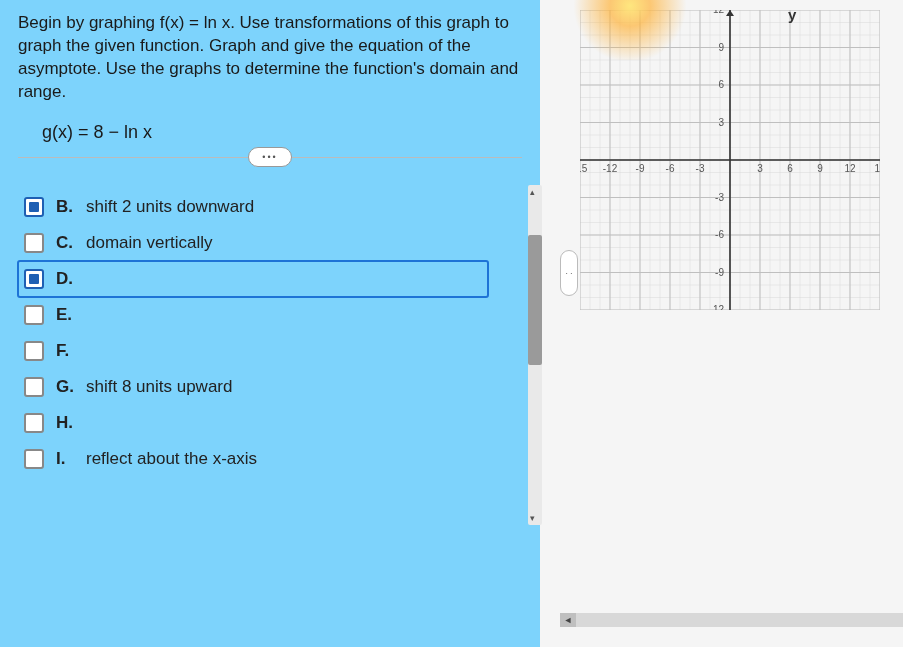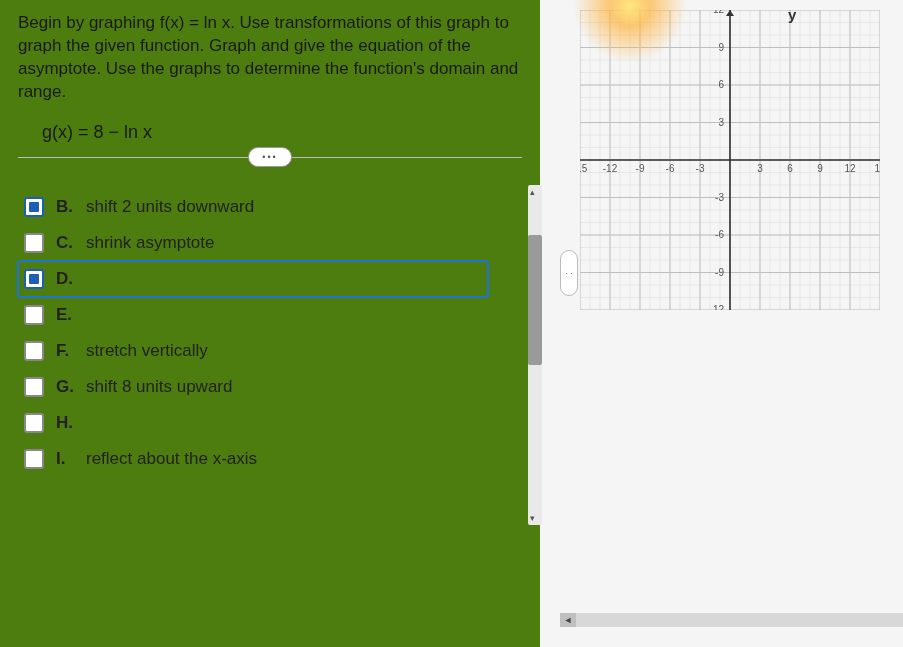--- a/index.html
+++ b/index.html
@@ -12,21 +12,21 @@
     position: relative;
     color: #222;
   }
   .container {
     display: flex;
     height: 100%;
   }
   .left-panel {
     width: 540px;
     padding: 12px 18px 0 18px;
-    background: #4d7c0f;
+    background: #7dd3fc;
     position: relative;
   }
   .problem-text {
     font-size: 17px;
     line-height: 1.35;
     color: #1a1a1a;
     margin-bottom: 18px;
   }
   .equation {
     font-size: 18px;
@@ -213,36 +213,35 @@
           <div class="option checked">
             <div class="cb">
               <div class="inner"></div>
             </div>
             <span class="letter">B.</span>
             <span>shift 2 units downward</span>
           </div>
           <div class="option">
             <div class="cb"></div>
             <span class="letter">C.</span>
-            <span>shrink asymptote</span>
+            <span>domain vertically</span>
           </div>
           <div class="option checked highlighted">
             <div class="cb">
               <div class="inner"></div>
             </div>
             <span class="letter">D.</span>
           </div>
           <div class="option">
             <div class="cb"></div>
             <span class="letter">E.</span>
           </div>
           <div class="option">
             <div class="cb"></div>
             <span class="letter">F.</span>
-            <span>stretch vertically</span>
           </div>
           <div class="option">
             <div class="cb"></div>
             <span class="letter">G.</span>
             <span>shift 8 units upward</span>
           </div>
           <div class="option">
             <div class="cb"></div>
             <span class="letter">H.</span>
           </div>

